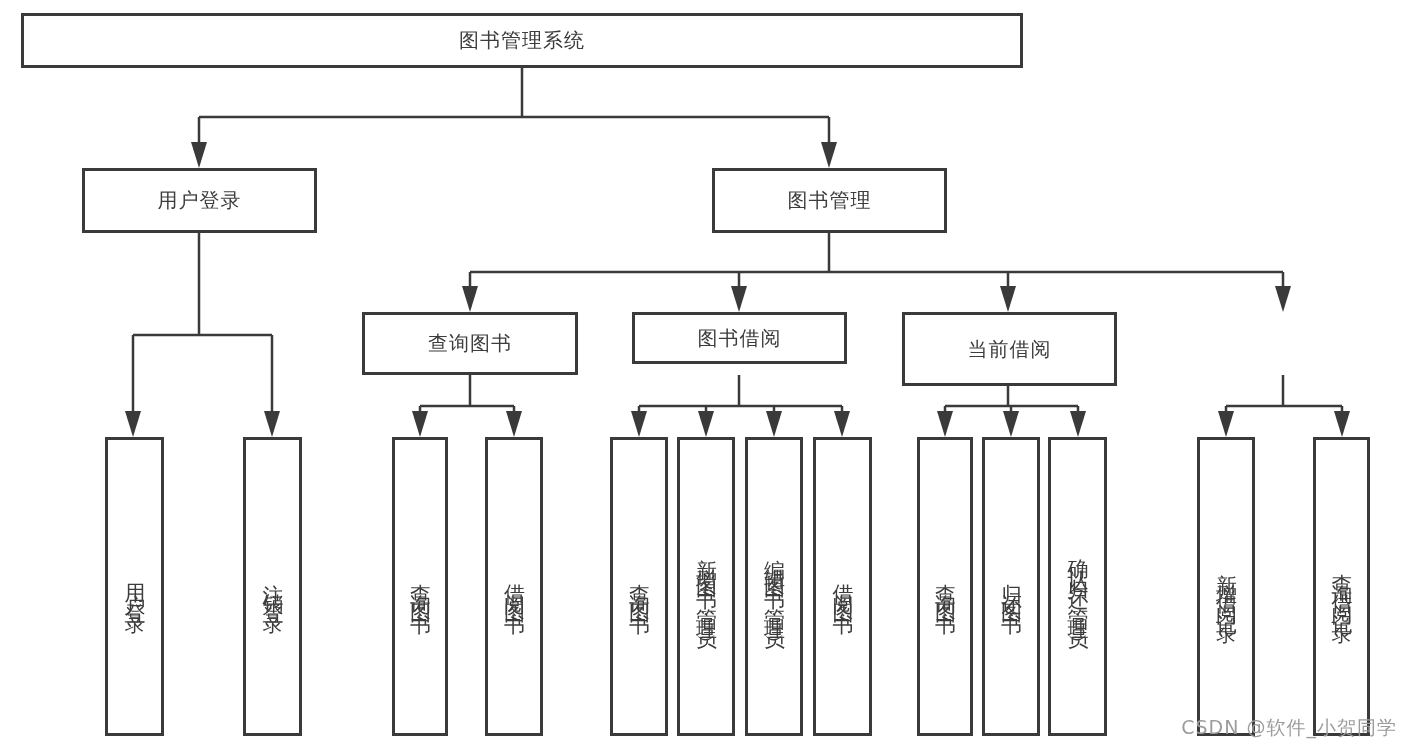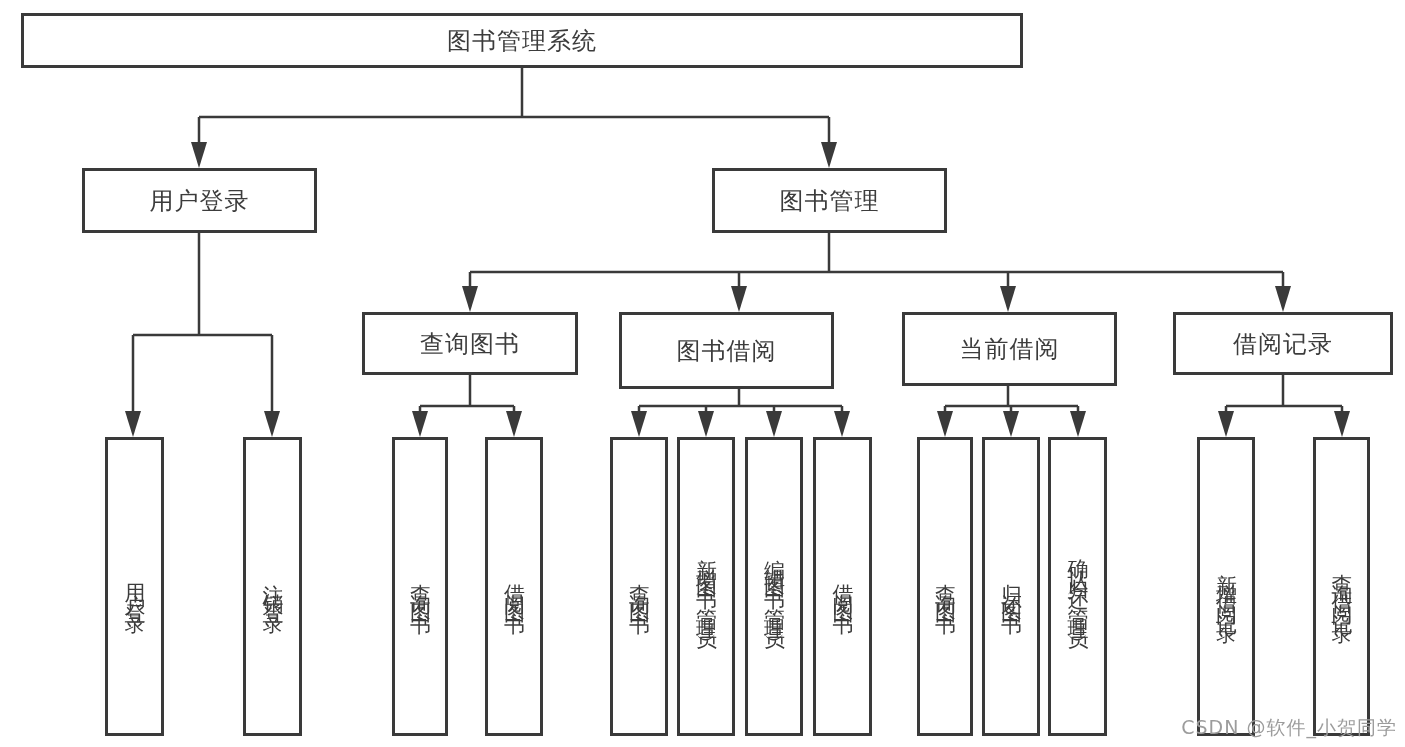--- a/index.html
+++ b/index.html
@@ -24,21 +24,21 @@
     position: absolute;
     box-sizing: border-box;
     background: #ffffff;
     border: 3px solid #3a3a3a;
     color: #3c3c3c;
     display: flex;
     align-items: center;
     justify-content: center;
   }
   .node.h {
-    font-size: 24px;
+    font-size: 20px;
     letter-spacing: 1px;
   }
   .node.v span {
     writing-mode: vertical-rl;
     text-orientation: mixed;
     font-size: 21px;
     letter-spacing: 10px;
     line-height: 1;
     white-space: nowrap;
   }
@@ -106,28 +106,25 @@
   <div class="node h" style="left:82px;top:168px;width:235px;height:65px">
     <span>用户登录</span>
   </div>
   <div class="node h" style="left:712px;top:168px;width:235px;height:65px">
     <span>图书管理</span>
   </div>
 
   <div class="node h" style="left:362px;top:312px;width:216px;height:63px">
     <span>查询图书</span>
   </div>
-  <div class="node h" style="left:619px;top:312px;width:215px;height:77px">
+  <div class="node h" style="left:632px;top:312px;width:215px;height:52px">
     <span>图书借阅</span>
   </div>
   <div class="node h" style="left:902px;top:312px;width:215px;height:74px">
     <span>当前借阅</span>
-  </div>
-  <div class="node h" style="left:1173px;top:312px;width:220px;height:63px">
-    <span>借阅记录</span>
   </div>
 
   <div class="node v" style="left:105px;top:437px;width:59px;height:299px">
     <span>用户登录</span>
   </div>
   <div class="node v" style="left:243px;top:437px;width:59px;height:299px">
     <span>注销登录</span>
   </div>
 
   <div class="node v" style="left:392px;top:437px;width:56px;height:299px">

